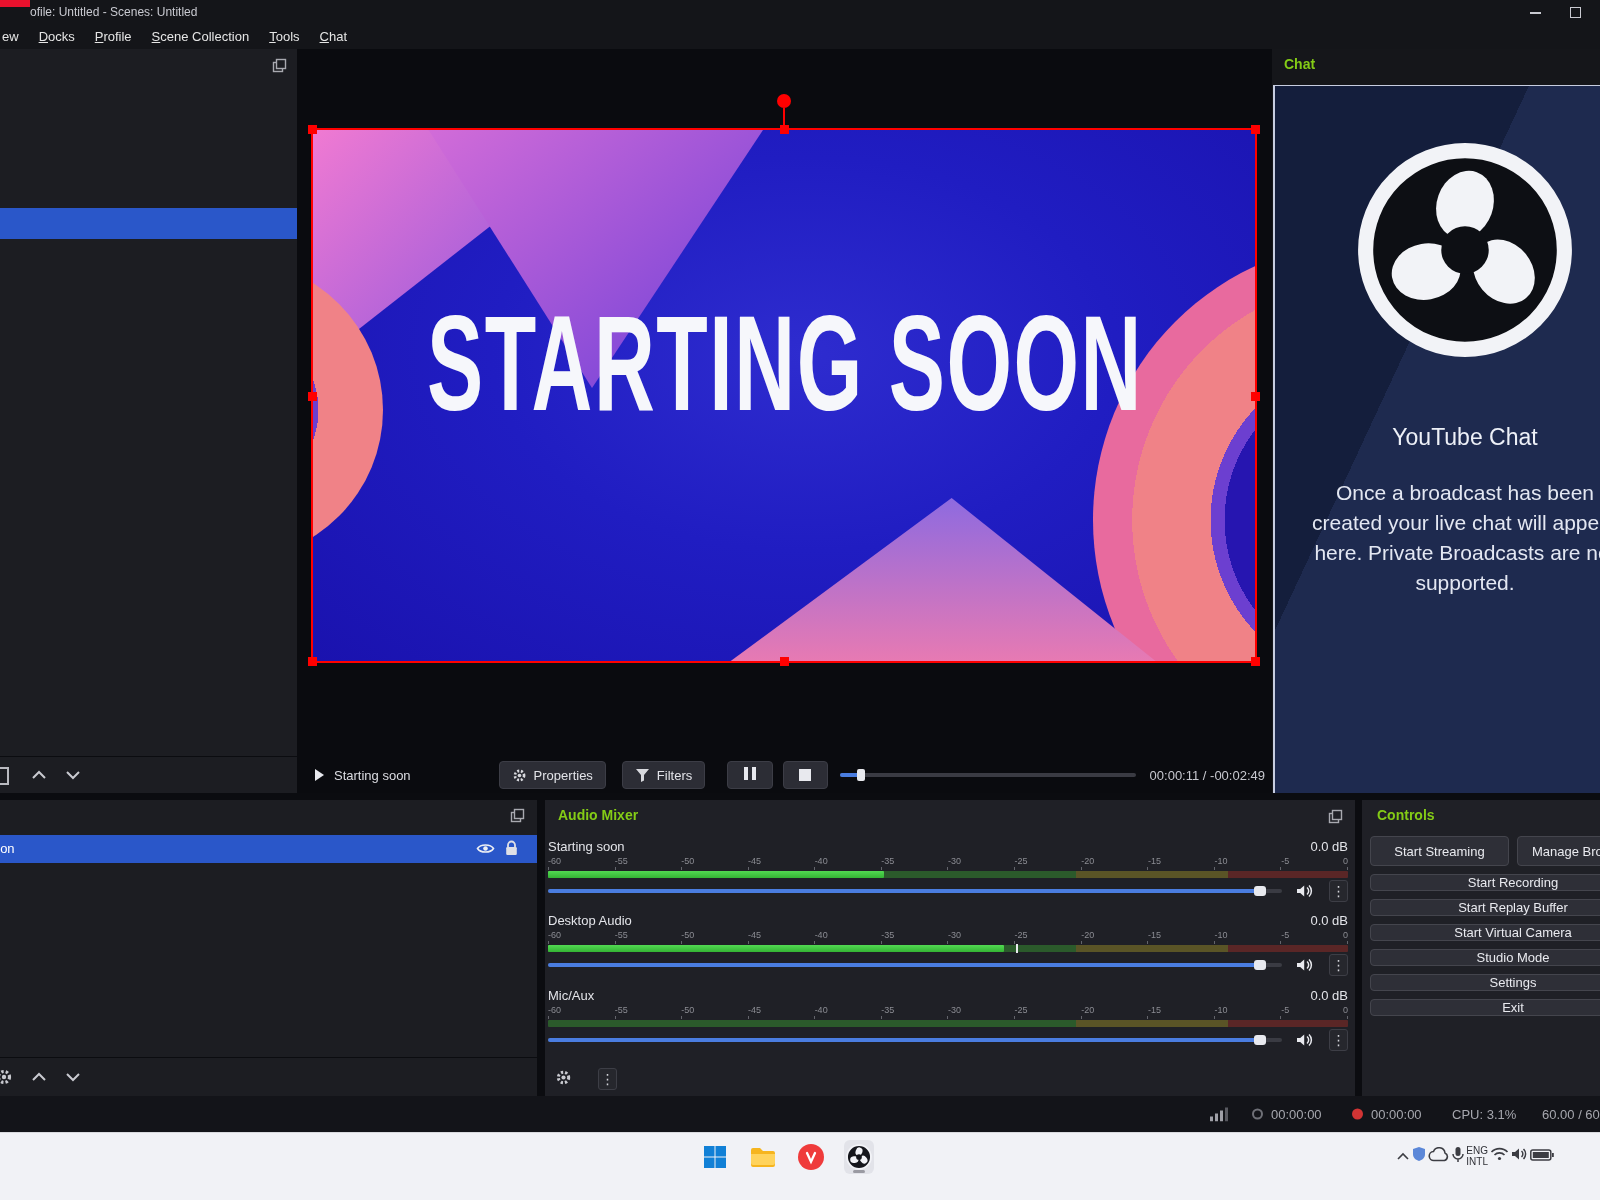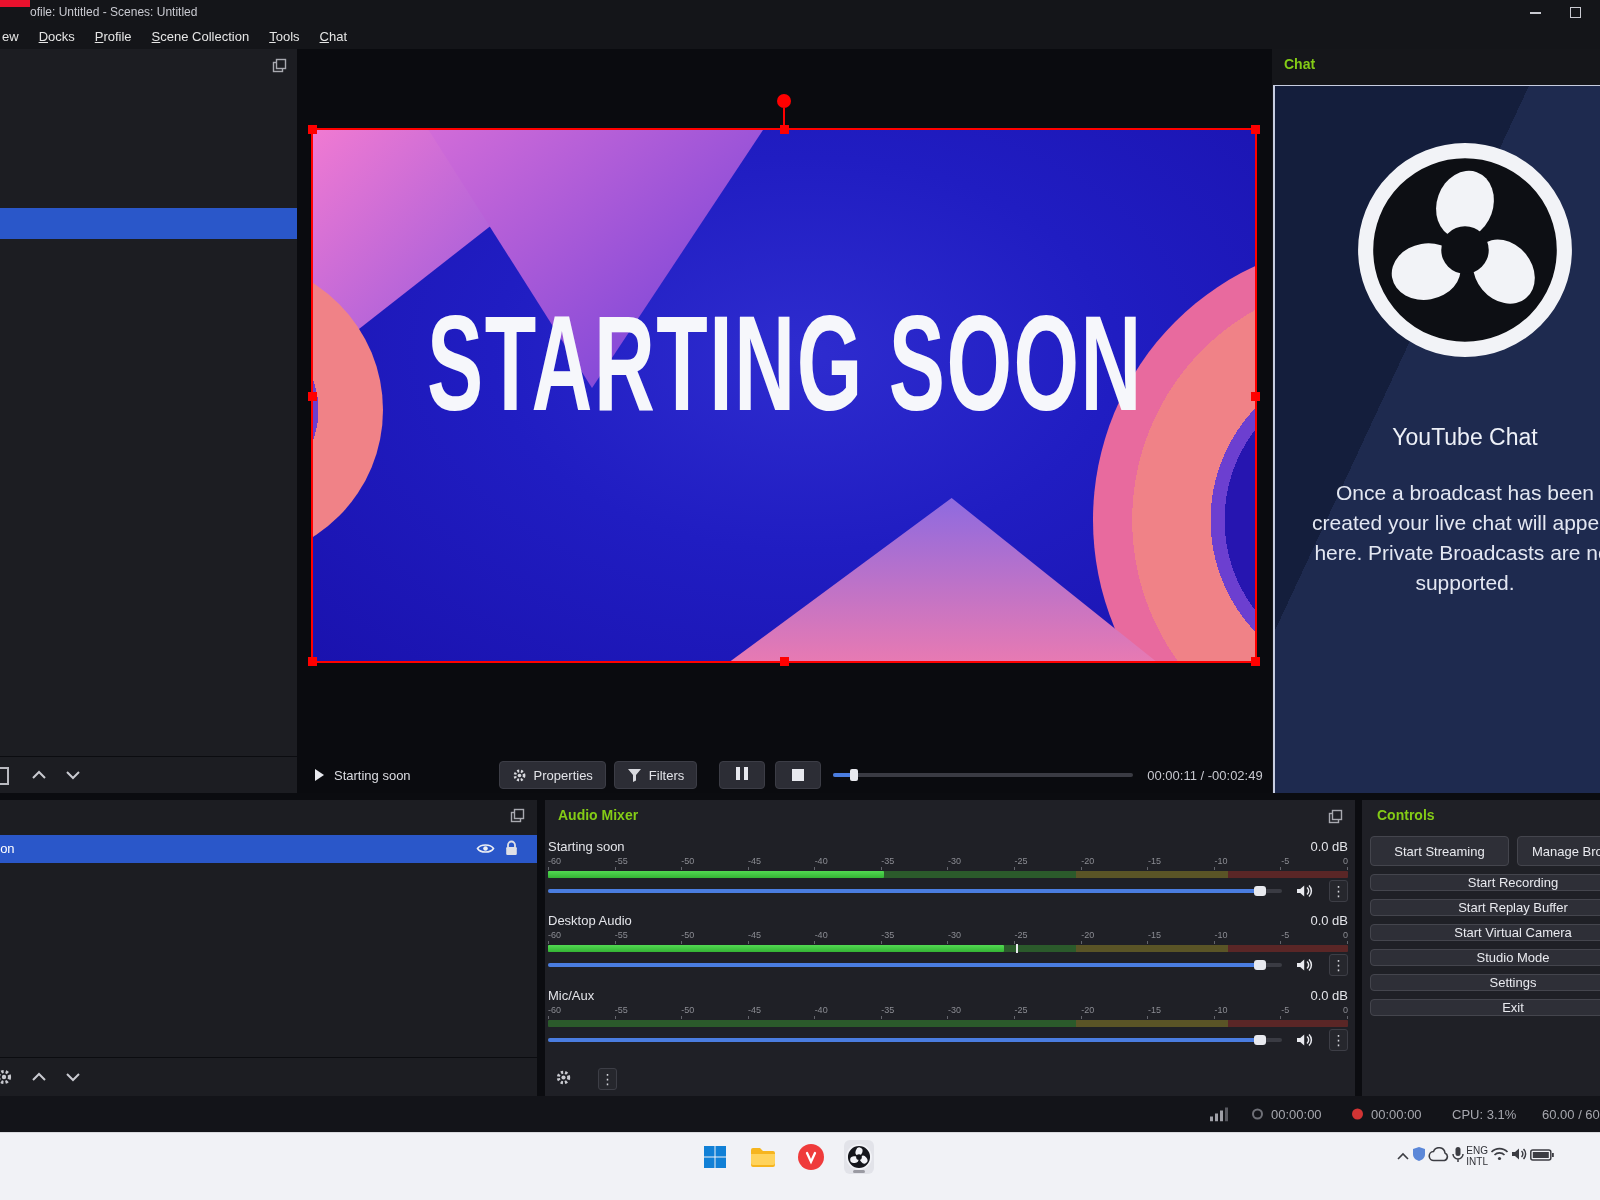--- a/index.html
+++ b/index.html
@@ -60,21 +60,21 @@
   .h-bl{left:-5px;bottom:-5px;} .h-bc{left:calc(50% - 4px);bottom:-5px;} .h-br{right:-5px;bottom:-5px;}
   .rot-line{position:absolute;left:calc(50% - 1px);top:-22px;width:2px;height:22px;background:#ff0000;}
   .rot-dot{position:absolute;left:calc(50% - 7px);top:-36px;width:14px;height:14px;background:#ff0000;border-radius:50%;}
 
   .preview-toolbar{position:absolute;left:10px;top:708px;width:958px;height:36px;display:flex;align-items:center;
           font-size:13px;color:#dcdde2;}
   .play-tri{margin-left:8px;width:0;height:0;border-left:9px solid #e8e9ee;border-top:6px solid transparent;border-bottom:6px solid transparent;}
   .src-label{margin-left:10px;white-space:nowrap;}
   .pbtn{height:28px;display:flex;align-items:center;gap:7px;background:#2c2d35;border:1px solid #3c3d46;
         border-radius:4px;padding:0 12px;box-sizing:border-box;color:#e2e3e8;}
-  .btn-properties{margin-left:88px;} .btn-filters{margin-left:8px;justify-content:flex-end;}
+  .btn-properties{margin-left:88px;} .btn-filters{margin-left:16px;justify-content:flex-end;}
   .btn-sq{margin-left:22px;width:46px;justify-content:center;padding:0;}
   .btn-sq2{margin-left:10px;width:46px;justify-content:center;padding:0;}
   .pause-bar{display:inline-block;width:4px;height:13px;background:#e8e9ee;margin:0 2px;}
   .stop-sq{width:12px;height:12px;background:#e8e9ee;}
   .media-slider{margin-left:12px;position:relative;width:300px;height:4px;background:#3a3b43;border-radius:2px;}
   .media-fill{position:absolute;left:0;top:0;bottom:0;background:#4a7de0;border-radius:2px;}
   .media-handle{position:absolute;top:-4px;width:8px;height:12px;background:#e8e9ee;border-radius:2px;margin-left:-4px;}
   .media-time{margin-left:14px;color:#c7c8cf;white-space:nowrap;}
 
   

